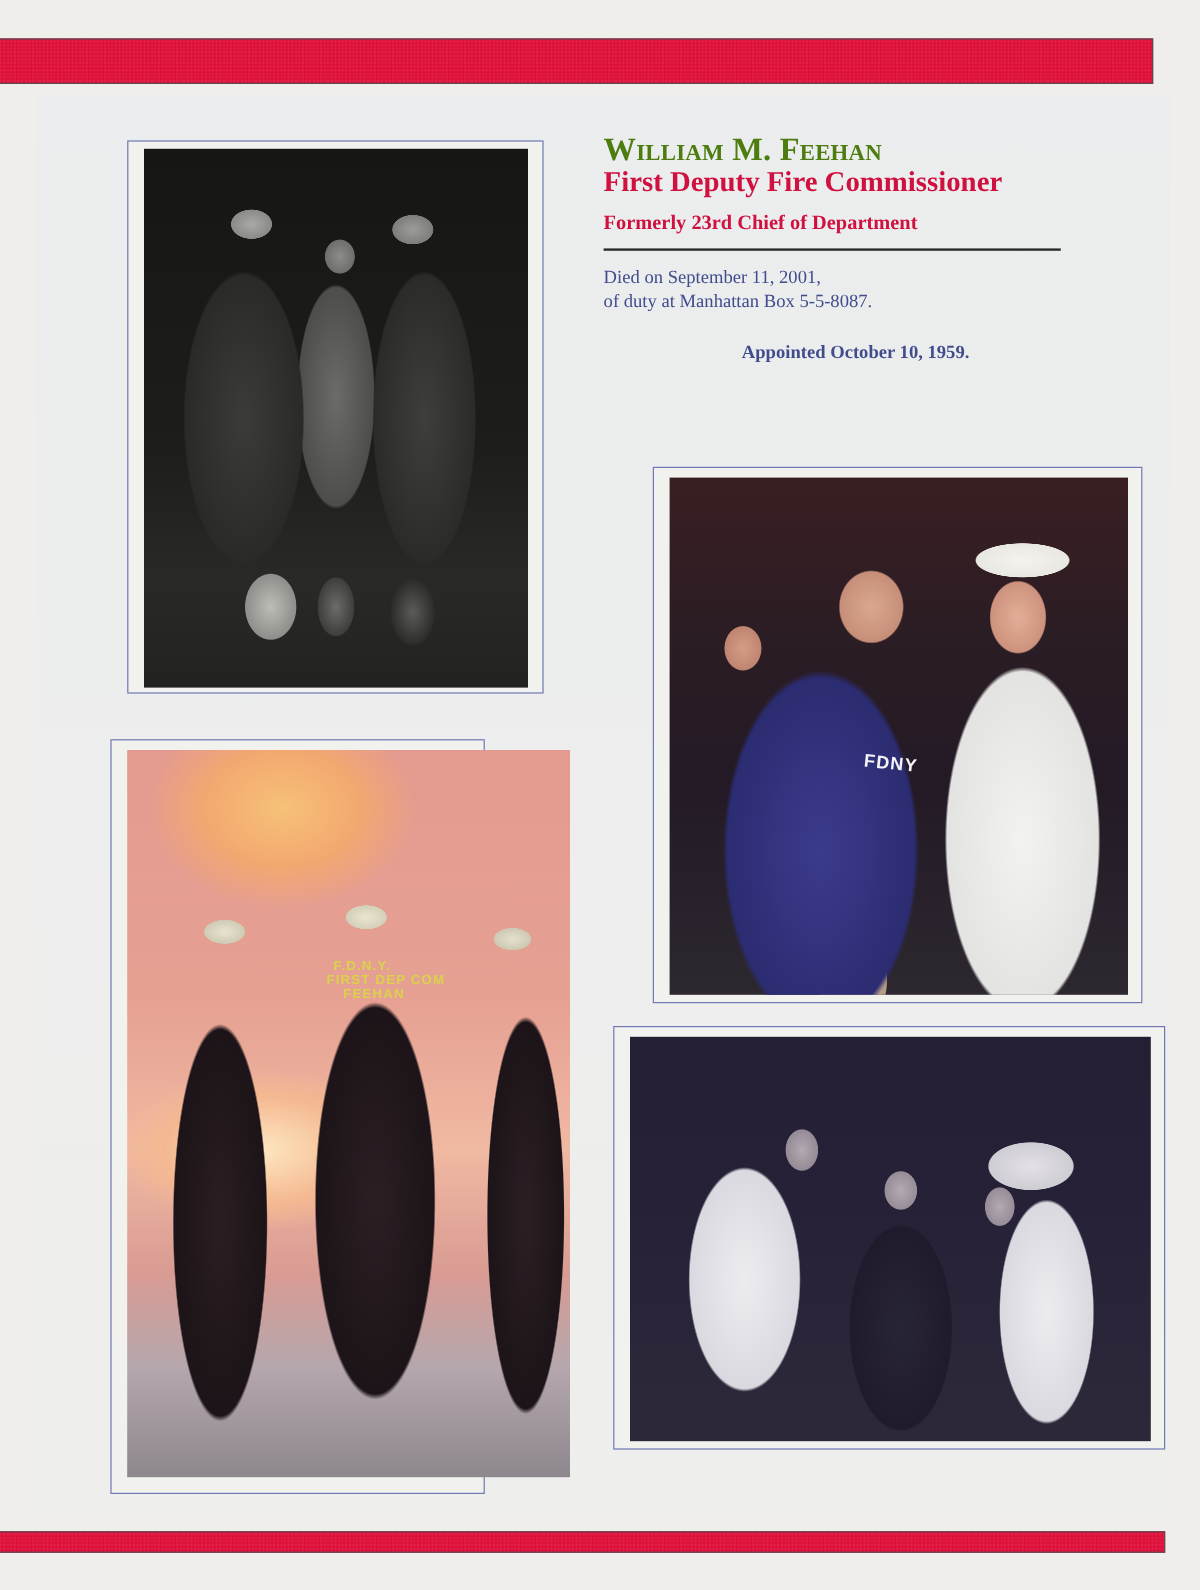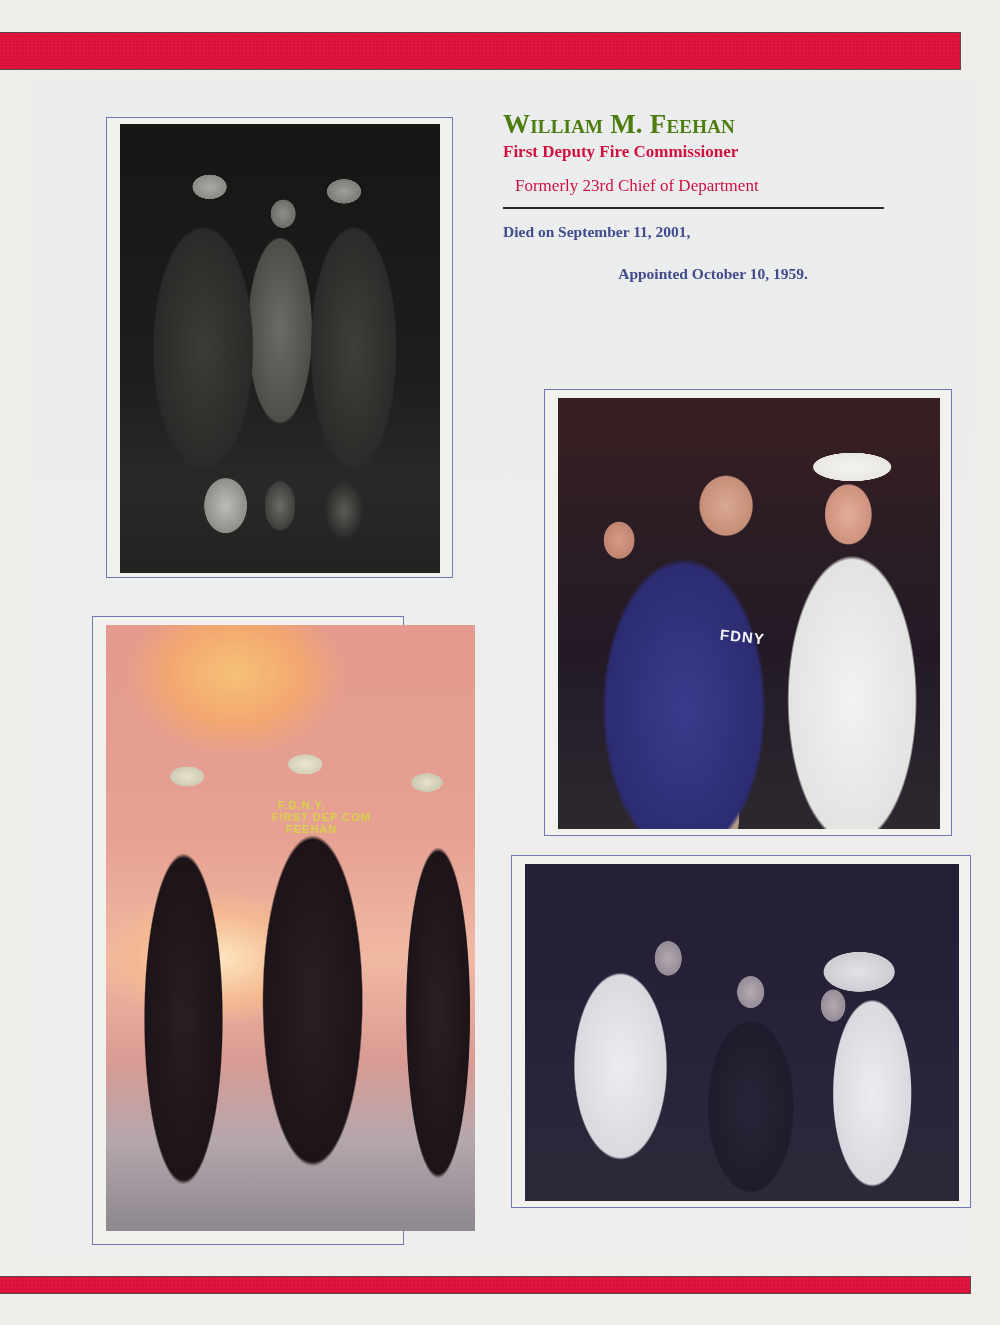--- a/index.html
+++ b/index.html
@@ -131,40 +131,40 @@
       font-weight: bold;
       font-size: 27px;
       font-variant: small-caps;
       line-height: 32px;
       margin: 0;
       letter-spacing: 0.2px;
     }
     .subtitle {
       color: #d0103e;
       font-weight: bold;
-      font-size: 17px;
+      font-size: 24px;
       line-height: 24px;
       margin: 0;
     }
     .former {
       color: #d0103e;
-      font-weight: normal;
+      font-weight: bold;
       font-size: 17px;
       line-height: 20px;
-      margin: 12px 0 0 12px;
+      margin: 12px 0 0 0;
     }
     .rule {
       width: 381px;
       height: 0;
       border-top: 2px solid #2c2c2c;
       margin: 11px 0 0 0;
     }
     .body-text {
       color: #404c8c;
-      font-weight: bold;
+      font-weight: normal;
       font-size: 15.5px;
       line-height: 20px;
       margin: 13px 0 12px 0;
     }
     .appointed {
       color: #404c8c;
       font-weight: bold;
       font-size: 15.5px;
       line-height: 20px;
       margin: 22px 0 0 0;
@@ -182,20 +182,21 @@
   <div class="photo" id="p1" title="Black and white photo of two firefighters in helmets and rain coats helping an injured man walk"></div>
 </div>
 
 <div class="text-block">
   <h1 class="name">William M. Feehan</h1>
   <div class="subtitle">First Deputy Fire Commissioner</div>
   <div class="former">Formerly 23rd Chief of Department</div>
   <div class="rule"></div>
   <div class="body-text">
     <div>Died on September 11, 2001,</div>
+    <div>of duty at Manhattan Box 5-5-8087.</div>
   </div>
   <div class="appointed">Appointed October 10, 1959.</div>
 </div>
 
 <div class="frame" id="f2">
   <div class="photo" id="p2" title="Color photo of a man in an FDNY windbreaker gesturing upward beside a chief in a white uniform cap">
     <span class="photo-caption">FDNY</span>
   </div>
 </div>
 

